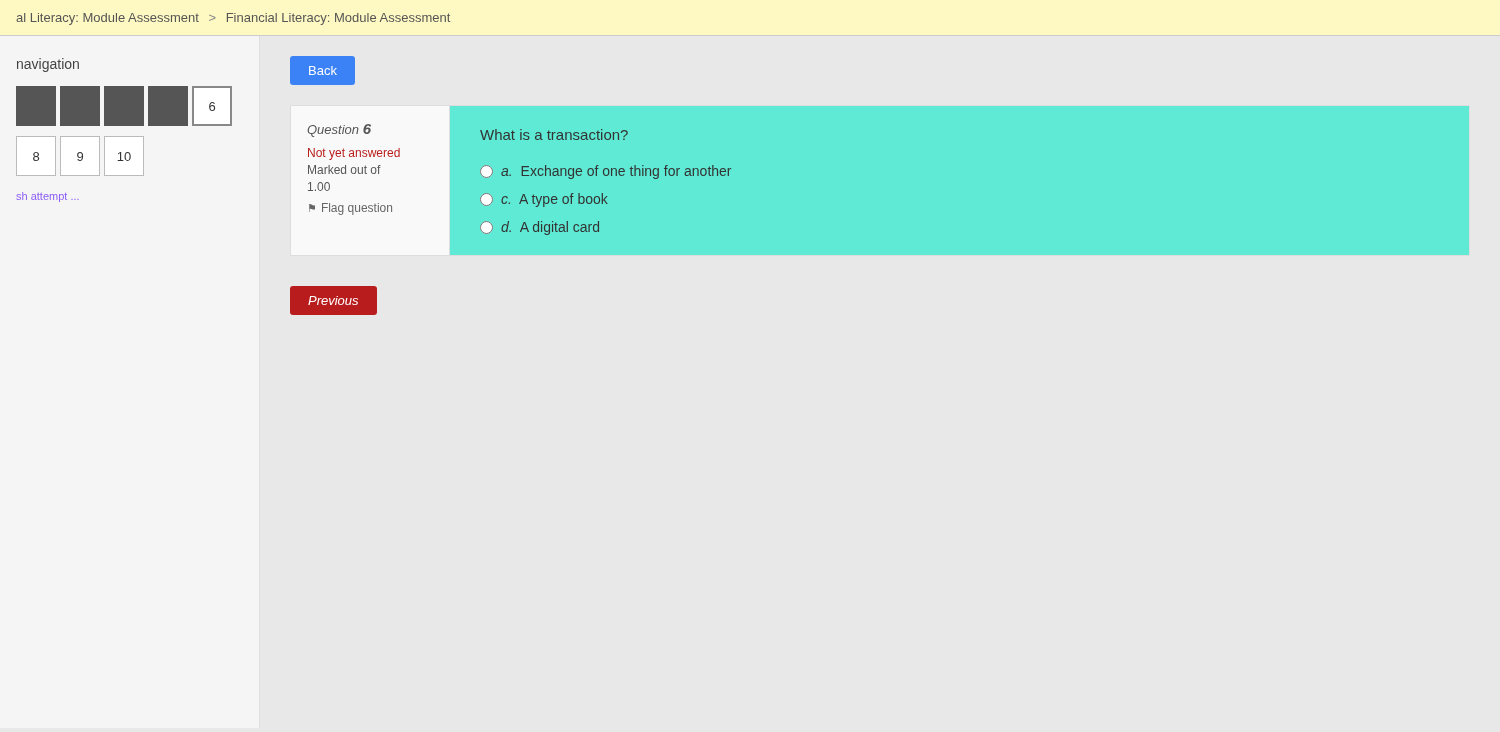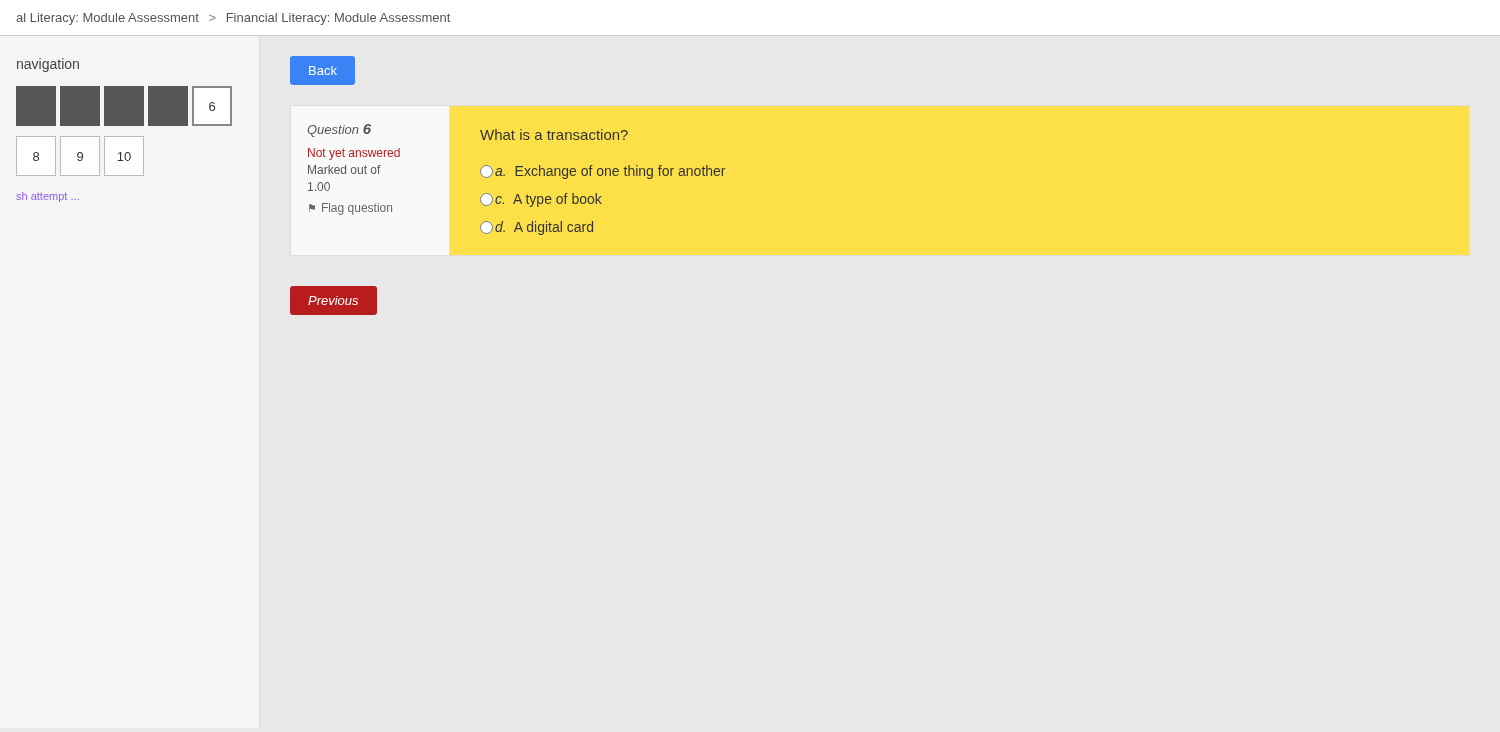--- a/index.html
+++ b/index.html
@@ -5,21 +5,21 @@
     * { box-sizing: border-box; margin: 0; padding: 0; }
 
     body {
       font-family: Arial, sans-serif;
       background-color: #e8e8e8;
       min-height: 732px;
       color: #333;
     }
 
     .top-bar {
-      background-color: #ffffff;
+      background-color: #fef9c3;
       border-bottom: 1px solid #ccc;
       padding: 10px 16px;
       font-size: 13px;
       color: #555;
     }
 
     .top-bar .breadcrumb-separator {
       margin: 0 6px;
       color: #888;
     }
@@ -160,21 +160,21 @@
       align-items: center;
       gap: 4px;
       margin-top: 4px;
     }
 
     .flag-icon {
       font-size: 11px;
     }
 
     .question-content {
-      background-color: #fde047;
+      background-color: #5eead4;
       border: 1px solid #ddd;
       border-left: none;
       padding: 20px 30px;
       flex: 1;
     }
 
     .question-text {
       font-size: 15px;
       color: #333;
       margin-bottom: 20px;
@@ -184,21 +184,21 @@
     .options-list {
       list-style: none;
       display: flex;
       flex-direction: column;
       gap: 12px;
     }
 
     .option-item {
       display: flex;
       align-items: flex-start;
-      gap: 2px;
+      gap: 8px;
       font-size: 14px;
       color: #333;
       cursor: pointer;
     }
 
     .option-item input[type="radio"] {
       margin-top: 2px;
       accent-color: #555;
     }
 

